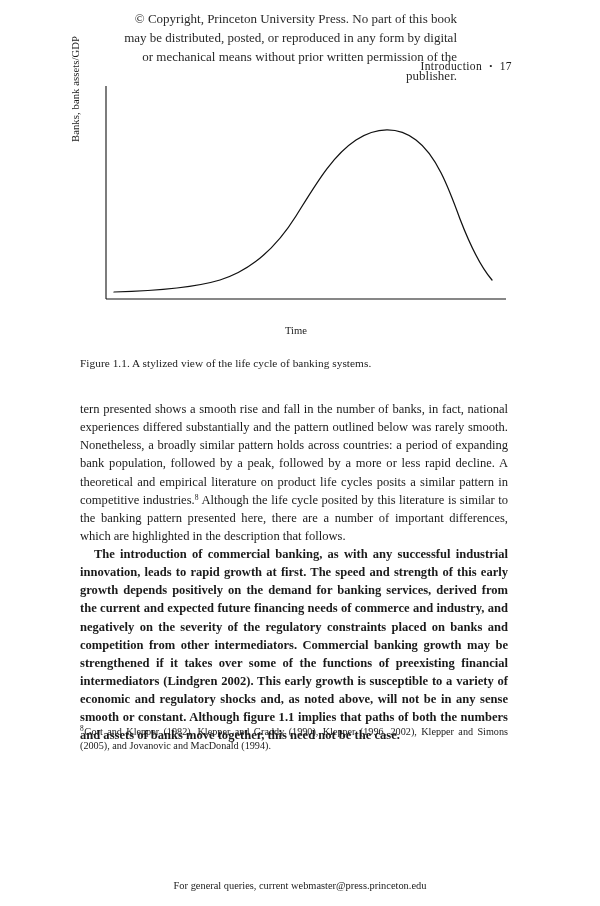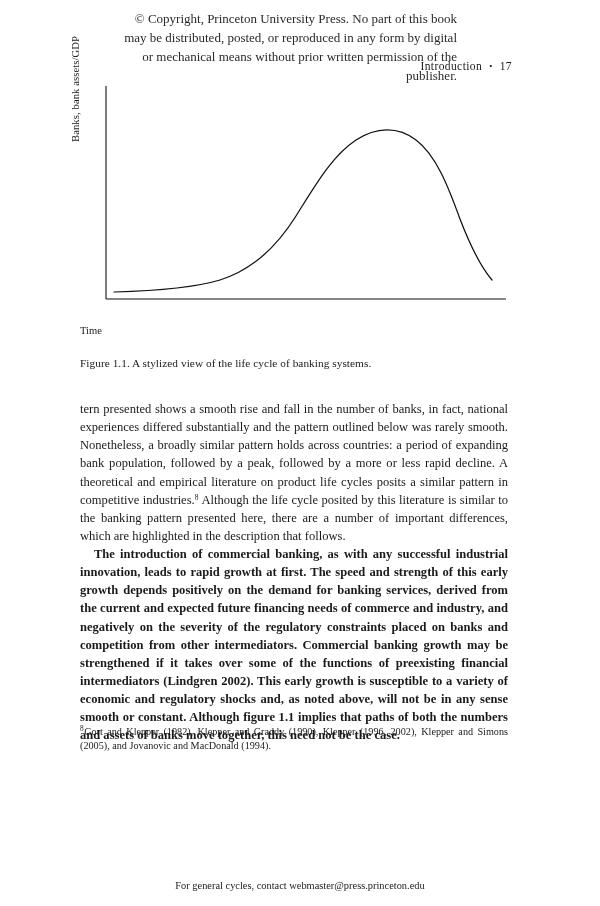--- a/index.html
+++ b/index.html
@@ -67,20 +67,21 @@
     font-size: 10.6px;
     letter-spacing: 0.1px;
     text-align: left;
     white-space: nowrap;
   }
   .x-axis-label {
     position: absolute;
     top: 241px;
     left: 0;
     width: 432px;
+    text-align: center;
     font-size: 10.6px;
   }
   .figure-caption {
     position: absolute;
     top: 344px;
     left: 80px;
     width: 432px;
     font-size: 11.3px;
     line-height: 1.4;
     letter-spacing: 0.05px;
@@ -169,15 +170,15 @@
     <p><span>tern presented shows a smooth rise and fall in the number of banks, in fact, national experiences differed substantially and the pattern outlined below was rarely smooth. Nonetheless, a broadly similar pattern holds across countries: a period of expanding bank population, followed by a peak, followed by a more or less rapid decline. A theoretical and empirical literature on product life cycles posits a similar pattern in competitive industries.</span><sup class="fn">8</sup><span> Although the life cycle posited by this literature is similar to the banking pattern presented here, there are a number of important differences, which are highlighted in the description that follows.</span></p>
     <p class="indent">The introduction of commercial banking, as with any successful industrial innovation, leads to rapid growth at first. The speed and strength of this early growth depends positively on the demand for banking services, derived from the current and expected future financing needs of commerce and industry, and negatively on the severity of the regulatory constraints placed on banks and competition from other intermediators. Commercial banking growth may be strengthened if it takes over some of the functions of preexisting financial intermediators (Lindgren 2002). This early growth is susceptible to a variety of economic and regulatory shocks and, as noted above, will not be in any sense smooth or constant. Although figure 1.1 implies that paths of both the numbers and assets of banks move together, this need not be the case.</p>
   </div>
 
   <div class="footnote-rule"></div>
 
   <div class="footnote">
     <span class="fn-marker">8</span><span>Gort and Klepper (1982), Klepper and Graddy (1990), Klepper (1996, 2002), Klepper and Simons (2005), and Jovanovic and MacDonald (1994).</span>
   </div>
 
-  <div class="footer-note">For general cycles, contact webmaster@press.princeton.edu</div>
+  <div class="footer-note">For general queries, current webmaster@press.princeton.edu</div>
 
 </div>
 
 </body></html>

